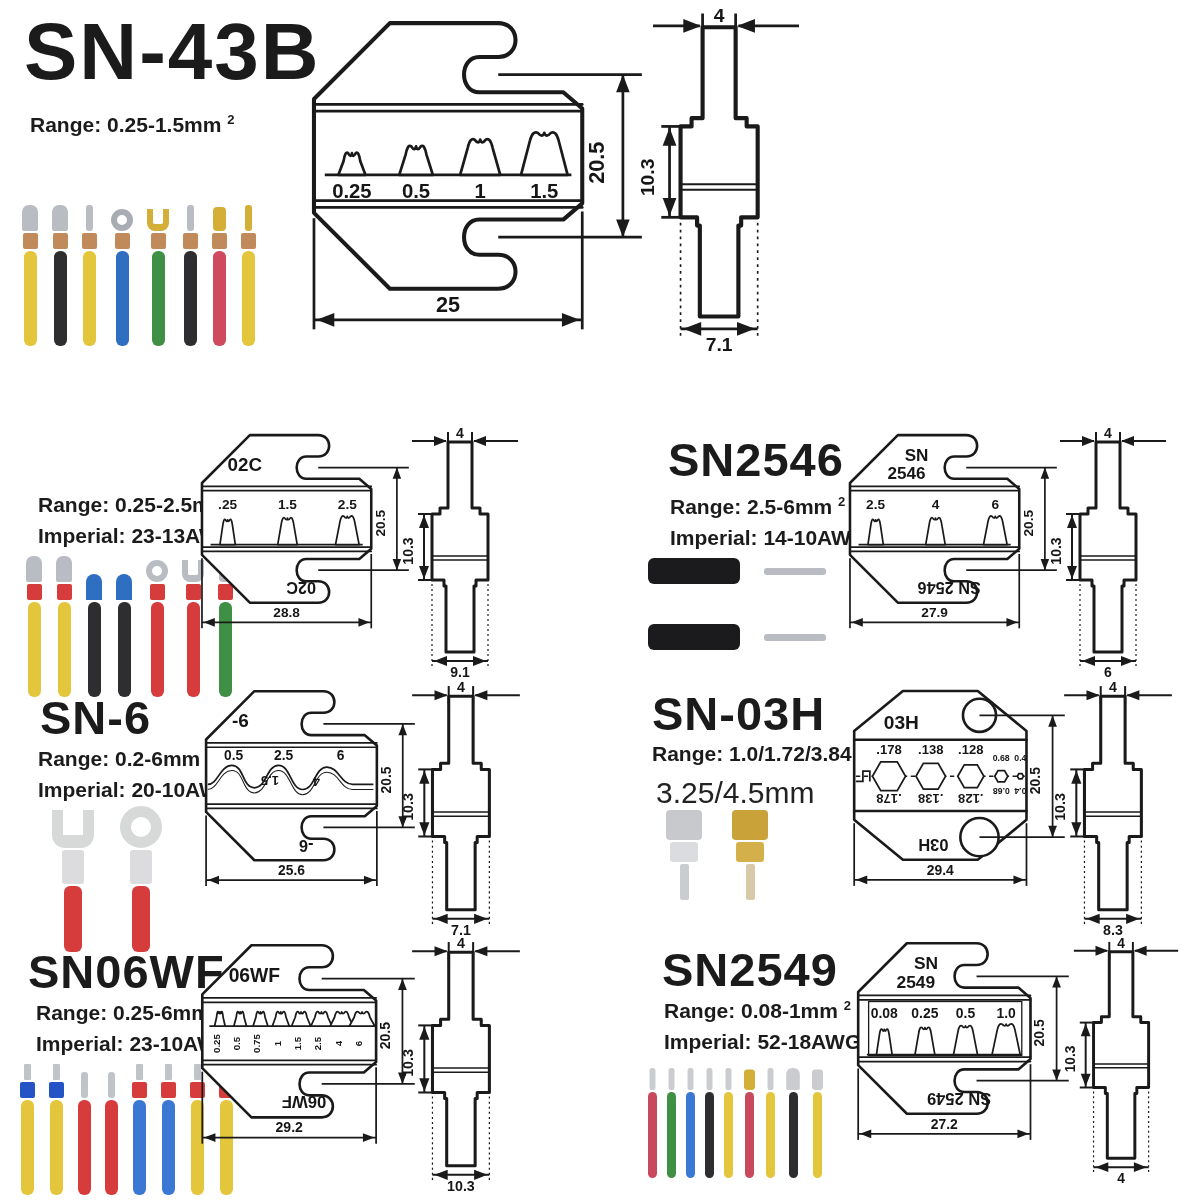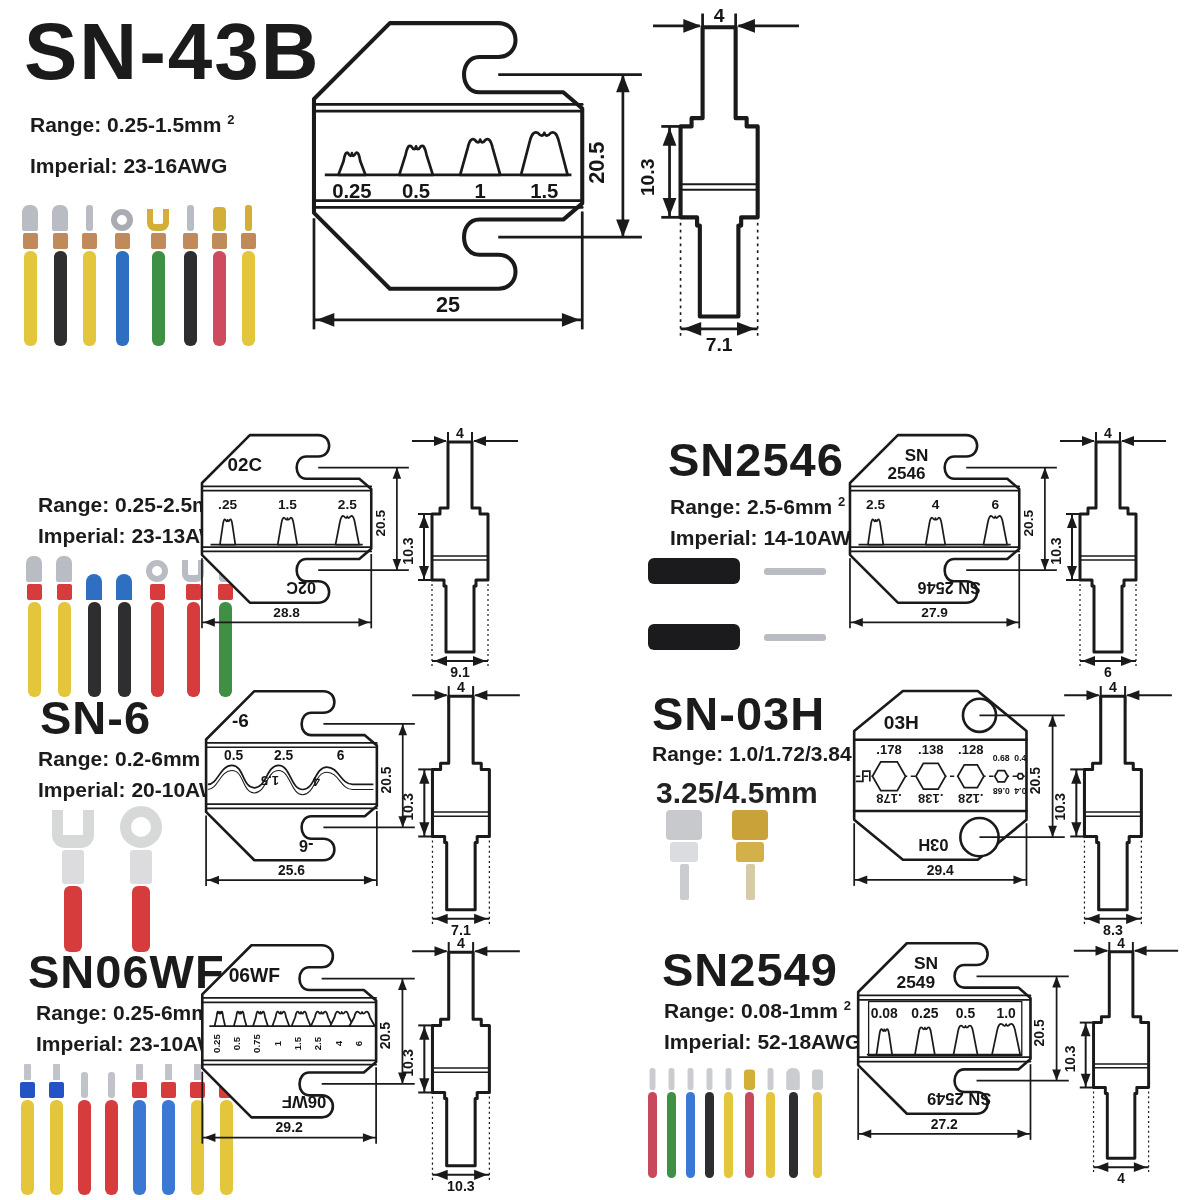--- a/index.html
+++ b/index.html
@@ -7,21 +7,21 @@
   body{font-family:"Liberation Sans",sans-serif;color:#161616}
   #canvas{position:relative;width:1200px;height:1200px;background:#ffffff;overflow:hidden}
   .sec{position:absolute}
   .title{position:absolute;font-weight:bold;color:#1b1b1b;line-height:1;letter-spacing:1px;white-space:nowrap}
   #s0 .title{font-size:80px;letter-spacing:2px}
   .sec.small .title{font-size:47px}
   .spec{position:absolute;font-weight:bold;color:#1b1b1b;white-space:nowrap}
   #s0 .spec{font-size:21px}
   .sec.small .spec{font-size:21px}
   .spec sup{font-size:62%;font-weight:bold}
-  .range2{position:absolute;font-weight:bold;font-size:30px;color:#222;white-space:nowrap}
+  .range2{position:absolute;font-weight:normal;font-size:30px;color:#222;white-space:nowrap}
   .die,.side,.photo{position:absolute}
   .die svg,.side svg{width:100%;display:block;overflow:visible}
   svg text{font-family:"Liberation Sans",sans-serif;fill:#161616}
 
   
   .wires{display:flex;align-items:flex-end;gap:14px}
   .wires.sm{gap:10px}
   .wires.lg{gap:26px;align-items:flex-end}
   .wire-item{display:flex;flex-direction:column;align-items:center;gap:2px}
   .term{width:16px;height:26px;background:var(--tc);border-radius:3px}
@@ -90,21 +90,20 @@
   #s6 .photo{left:28px;top:126px} #s6 .die{left:226px;top:0;width:228px} #s6 .side{left:446px;top:0;width:120px}
 </style>
 </head>
 <body>
 
 <div id="canvas">
 
   <section class="sec" id="s0">
     <h1 class="title">SN-43B</h1>
     <p class="spec range"><span>Range:</span> <span>0.25-1.5mm</span> <sup>2</sup></p>
-    <p class="spec imperial"><span>Imperial:</span> <span>23-16AWG</span></p>
     <div class="photo wires md">
         <div class="wire-item">
           <div class="term spade" style="--tc: #b9bcc2;"></div>
           <div class="sleeve" style="background: rgb(192, 138, 90);"></div>
           <div class="wirebody" style="background: rgb(227, 198, 60);"></div>
         </div>
         <div class="wire-item">
           <div class="term spade" style="--tc: #b9bcc2;"></div>
           <div class="sleeve" style="background: rgb(192, 138, 90);"></div>
           <div class="wirebody" style="background: rgb(46, 46, 48);"></div>

